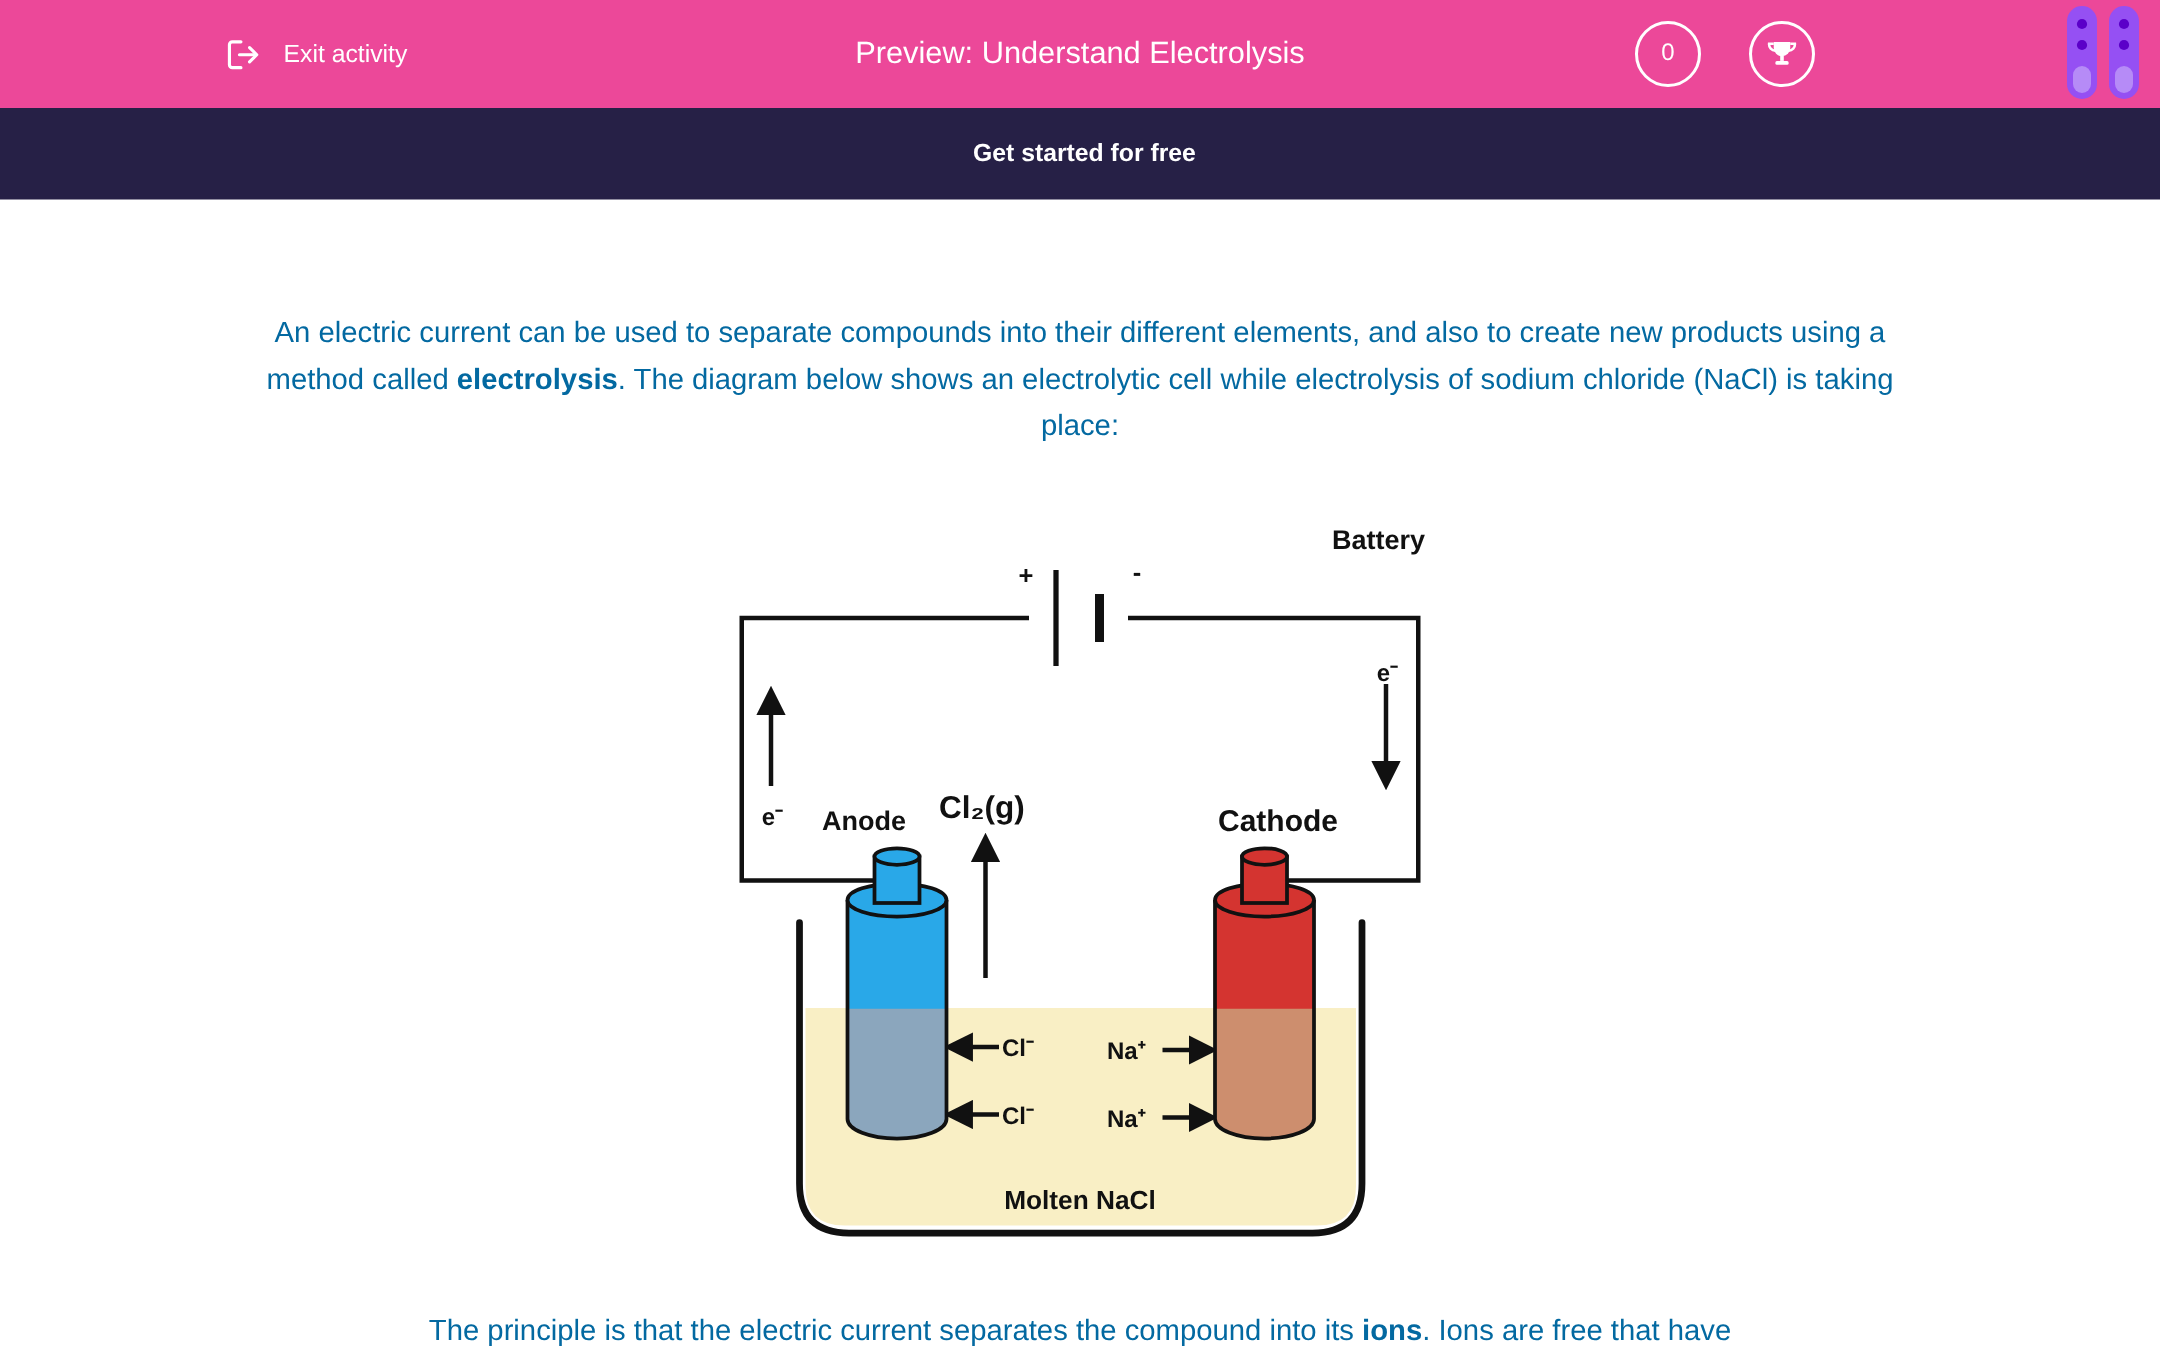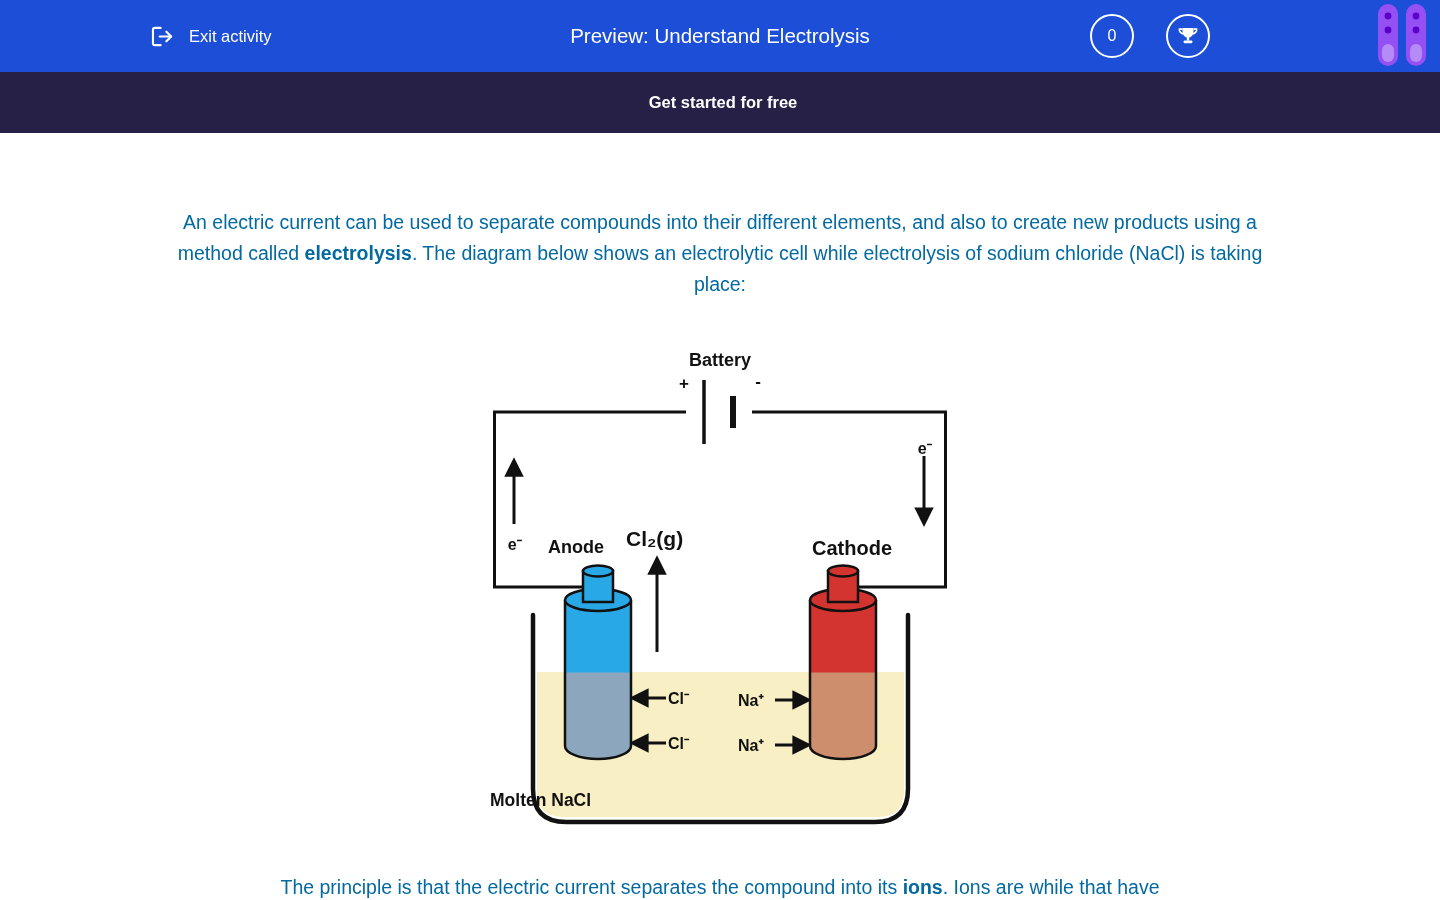--- a/index.html
+++ b/index.html
@@ -2,21 +2,21 @@
 <html><head>
 <meta charset="utf-8">
 <style>
   * { margin:0; padding:0; box-sizing:border-box; }
   html,body { width:1440px; height:900px; overflow:hidden; background:#ffffff;
     font-family:"Liberation Sans", sans-serif; }
   body { position:relative; }
 
   
   .header { position:absolute; top:0; left:0; width:1440px; height:72px;
-    background:#1d4ed8; }
+    background:#ec4899; }
   .exit-btn { position:absolute; left:150px; top:0; height:72px; display:flex;
     align-items:center; gap:12px; color:#ffffff; font-size:16.5px; cursor:pointer; }
   .hdr-title { position:absolute; left:0; top:0; width:1440px; height:72px;
     display:flex; align-items:center; justify-content:center; color:#ffffff;
     font-weight:400; font-size:20.5px; pointer-events:none; }
   .score-circle { position:absolute; left:1090px; top:14px; width:44px; height:44px;
     border:2px solid #ffffff; border-radius:50%; color:#ffffff; display:flex;
     align-items:center; justify-content:center; font-size:16px; }
   .trophy-circle { position:absolute; left:1166px; top:14px; width:44px; height:44px;
     border:2px solid #ffffff; border-radius:50%; display:flex; align-items:center;
@@ -136,28 +136,28 @@
       <rect x="320" y="250" width="66" height="72.5" fill="#d43430"></rect>
       <path d="M320,250 V396 A33,13 0 0 0 386,396 V250" stroke="#111111" stroke-width="2.5" fill="none"></path>
       <ellipse cx="353" cy="250" rx="33" ry="11" fill="#d43430" stroke="#111111" stroke-width="2.5"></ellipse>
       <rect x="338" y="221" width="30" height="31" fill="#d43430" stroke="#111111" stroke-width="2.5"></rect>
       <ellipse cx="353" cy="221" rx="15" ry="5.5" fill="#d43430" stroke="#111111" stroke-width="2.5"></ellipse>
     </g>
 
     <path d="M43,265 V439 Q43,472 76,472 H385 Q418,472 418,439 V265" stroke="#111111" stroke-width="4.5" fill="none" stroke-linecap="round"></path>
   </svg>
 
-  <div class="dlabel" style="left:0; width:460px; top:0; text-align:center; font-size:18px;">Battery</div>
+  <div class="dlabel" style="left:0; width:460px; top:0; text-align:right; font-size:18px;">Battery</div>
   <div class="dlabel" style="left:186px; width:16px; top:24px; text-align:center;">+</div>
   <div class="dlabel" style="left:260px; width:16px; top:22px; text-align:center;">-</div>
   <div class="dlabel" style="left:10px; width:30px; top:183px; text-align:center; font-size:16px;">e⁻</div>
   <div class="dlabel" style="left:420px; width:30px; top:87px; text-align:center; font-size:16px;">e⁻</div>
   <div class="dlabel" style="left:58px; width:100px; top:187px; text-align:left; font-size:18px;">Anode</div>
   <div class="dlabel" style="left:136px; width:64px; top:177px; font-size:21px;">Cl₂(g)</div>
   <div class="dlabel" style="left:312px; width:100px; top:187px; text-align:center; font-size:20px;">Cathode</div>
   <div class="dlabel" style="left:178px; width:34px; top:337px; font-size:16px;">Cl⁻</div>
   <div class="dlabel" style="left:248px; width:36px; top:339px; font-size:16px;">Na⁺</div>
   <div class="dlabel" style="left:178px; width:34px; top:382px; font-size:16px;">Cl⁻</div>
   <div class="dlabel" style="left:248px; width:36px; top:384px; font-size:16px;">Na⁺</div>
-  <div class="dlabel" style="left:0; width:460px; top:440px; font-size:17.5px;">Molten NaCl</div>
+  <div class="dlabel" style="left:0; width:460px; top:440px; text-align:center; font-size:17.5px;">Molten NaCl</div>
 </div>
 
-<p class="outro"><span>The principle is that the electric current separates the compound into its </span><b>ions</b><span>. Ions are while that have</span></p>
+<p class="outro"><span>The principle is that the electric current separates the compound into its </span><b>ions</b><span>. Ions are free that have</span></p>
 
 </body></html>

